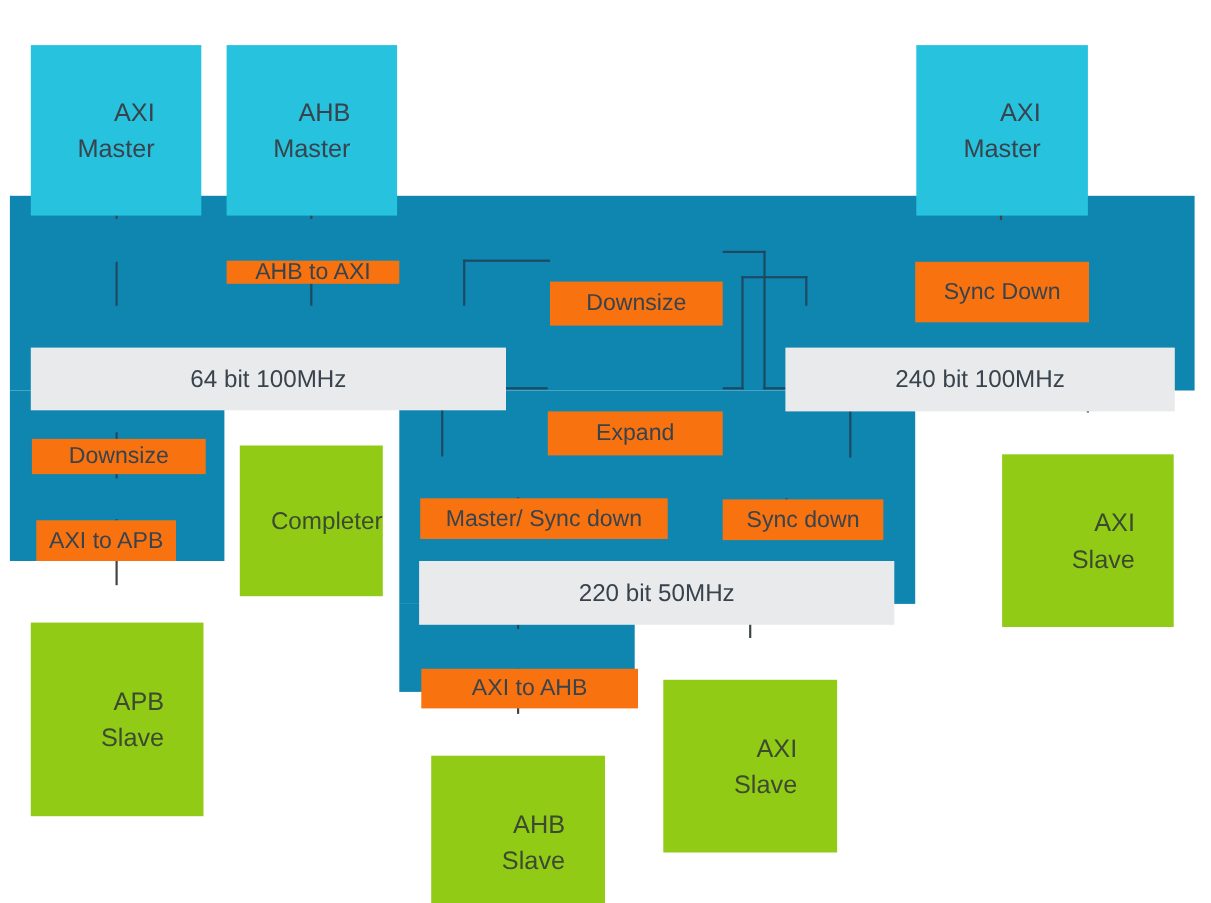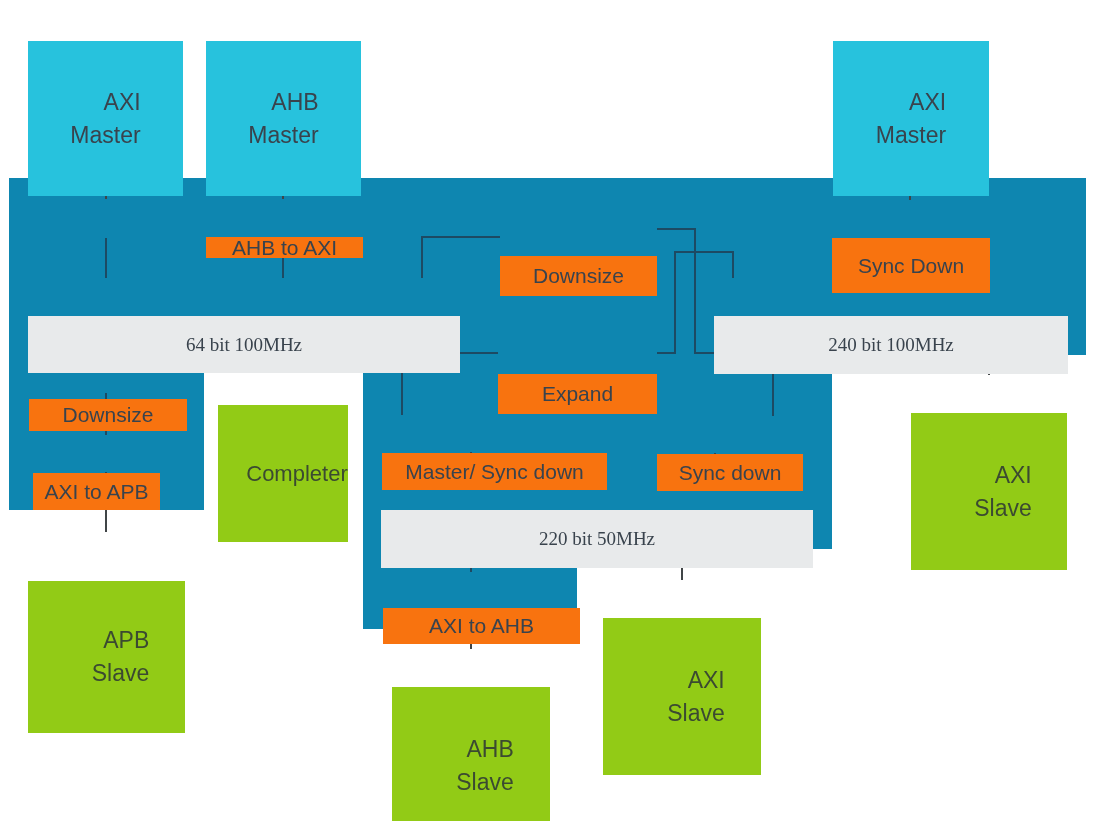--- a/index.html
+++ b/index.html
@@ -27,22 +27,21 @@
     font-size:23px;line-height:1.42;
   }
   .bridge{
     background:var(--bridge-fill,#f8730f);
     color:var(--text-dark,#39434d);
     font-size:21px;
   }
   .bus{
     background:var(--bus-fill,#e8eaeb);
     color:var(--text-dark,#39434d);
-    font-size:19px;
-    font-family:Liberation Serif, serif;
+    font-size:22px;
   }
   .slave{
     background:var(--slave-fill,#92cb16);
     color:var(--text-on-slave,#3b4a31);
     font-size:23px;line-height:1.42;padding-left:28px;
   }
 </style>
 </head>
 <body>
 
@@ -109,21 +108,21 @@
   <div class="box bridge" style="left:832px;top:200px;width:158px;height:55px">Sync Down</div>
   <div class="box bridge" style="left:500px;top:218px;width:157px;height:40px">Downsize</div>
   <div class="box bridge" style="left:498px;top:336px;width:159px;height:40px">Expand</div>
   <div class="box bridge" style="left:29px;top:361px;width:158px;height:32px">Downsize</div>
   <div class="box bridge" style="left:33px;top:435px;width:127px;height:37px">AXI to APB</div>
   <div class="box bridge" style="left:382px;top:415px;width:225px;height:37px">Master/ Sync down</div>
   <div class="box bridge" style="left:657px;top:416px;width:146px;height:37px">Sync down</div>
   <div class="box bridge" style="left:383px;top:570px;width:197px;height:36px">AXI to AHB</div>
 
   <div class="box slave" style="left:218px;top:367px;width:130px;height:137px;font-size:22px">Completer</div>
-  <div class="box slave" style="left:28px;top:543px;width:157px;height:152px">APB
+  <div class="box slave" style="left:28px;top:528px;width:157px;height:176px">APB
 Slave</div>
   <div class="box slave" style="left:392px;top:649px;width:158px;height:157px">AHB
 Slave</div>
   <div class="box slave" style="left:603px;top:580px;width:158px;height:157px">AXI
 Slave</div>
   <div class="box slave" style="left:911px;top:375px;width:156px;height:157px">AXI
 Slave</div>
 
 </div>
 

